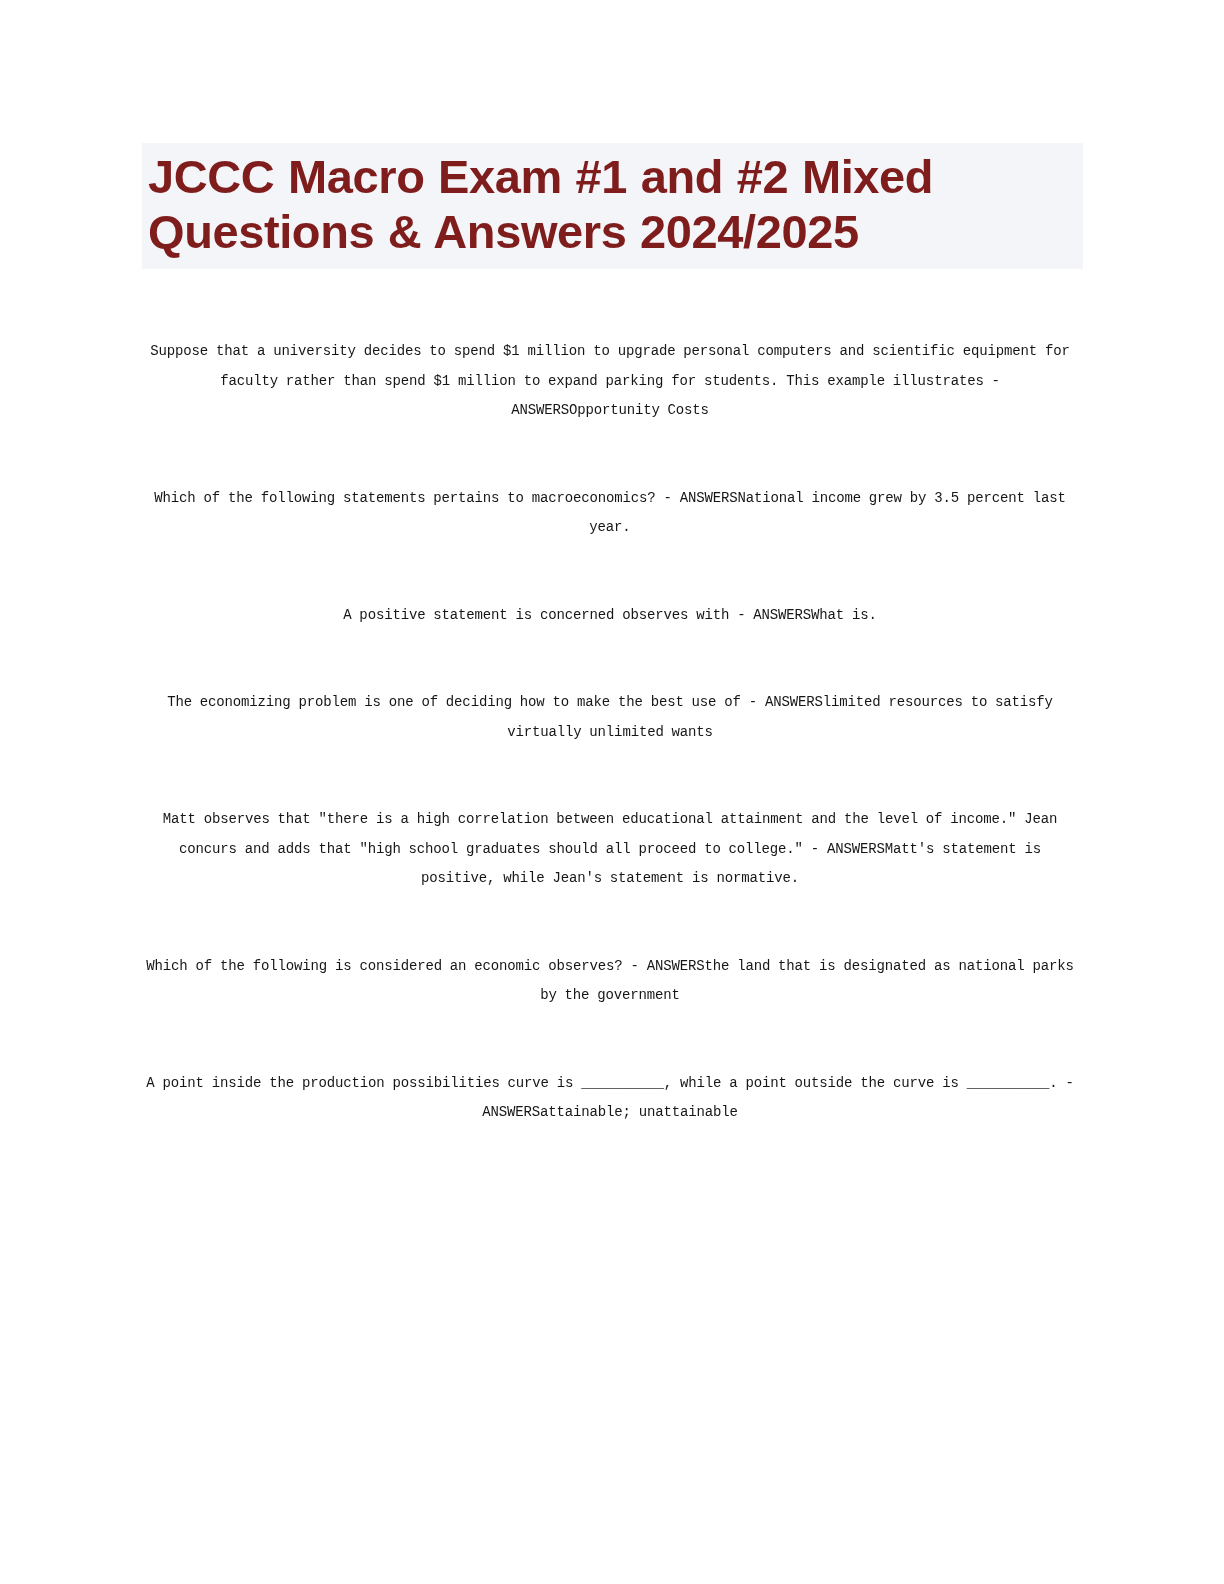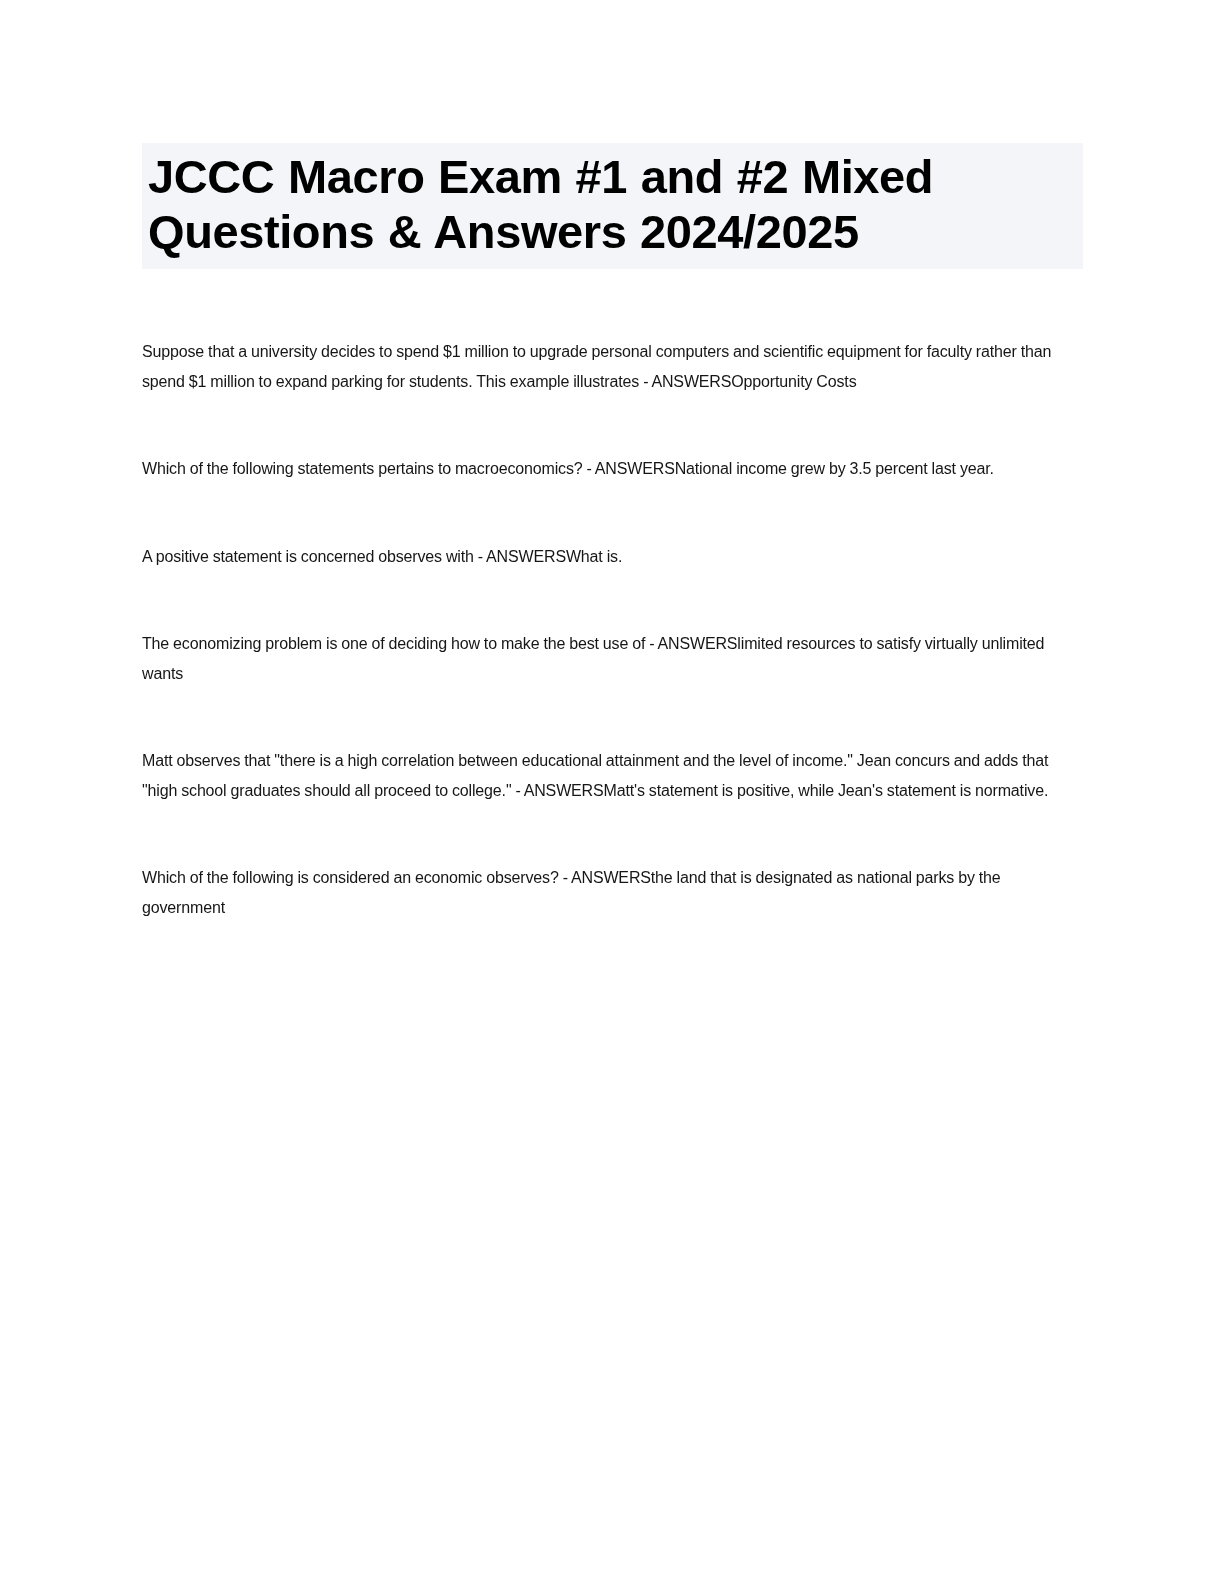--- a/index.html
+++ b/index.html
@@ -35,41 +35,41 @@
   }
 
   .doc-title {
     margin: 0;
     padding: 0 8px 0 6px;
     font-family: "Liberation Sans", sans-serif;
     font-size: 47px;
     line-height: 55px;
     font-weight: bold;
     letter-spacing: -0.4px;
-    color: #000000;
+    color: #7f1d1d;
     word-spacing: 1px;
   }
 
   
   .content {
     position: absolute;
     left: 142px;
     top: 337px;
     width: 936px;
   }
 
   .qa-block {
-    font-family: Liberation Sans, sans-serif;
-    font-size: 16px;
+    font-family: Liberation Mono, monospace;
+    font-size: 14px;
     line-height: 29.5px;
     color: #161616;
     margin: 0 0 58px 0;
     letter-spacing: -0.15px;
     word-spacing: -0.3px;
-    text-align: left;
+    text-align: center;
   }
 
   .qa-block:last-child {
     margin-bottom: 0;
   }
 </style>
 </head>
 <body>
 
 <div class="page">
@@ -78,15 +78,16 @@
     <h1 class="doc-title">JCCC Macro Exam #1 and #2 Mixed Questions &amp; Answers 2024/2025</h1>
   </div>
 
   <div class="content">
     <p class="qa-block">Suppose that a university decides to spend $1 million to upgrade personal computers and scientific equipment for faculty rather than spend $1 million to expand parking for students. This example illustrates - ANSWERSOpportunity Costs</p>
     <p class="qa-block">Which of the following statements pertains to macroeconomics? - ANSWERSNational income grew by 3.5 percent last year.</p>
     <p class="qa-block">A positive statement is concerned observes with - ANSWERSWhat is.</p>
     <p class="qa-block">The economizing problem is one of deciding how to make the best use of - ANSWERSlimited resources to satisfy virtually unlimited wants</p>
     <p class="qa-block">Matt observes that "there is a high correlation between educational attainment and the level of income." Jean concurs and adds that "high school graduates should all proceed to college." - ANSWERSMatt's statement is positive, while Jean's statement is normative.</p>
     <p class="qa-block">Which of the following is considered an economic observes? - ANSWERSthe land that is designated as national parks by the government</p>
+    <p class="qa-block">A point inside the production possibilities curve is __________, while a point outside the curve is __________. - ANSWERSattainable; unattainable</p>
   </div>
 
 </div>
 
 </body></html>

